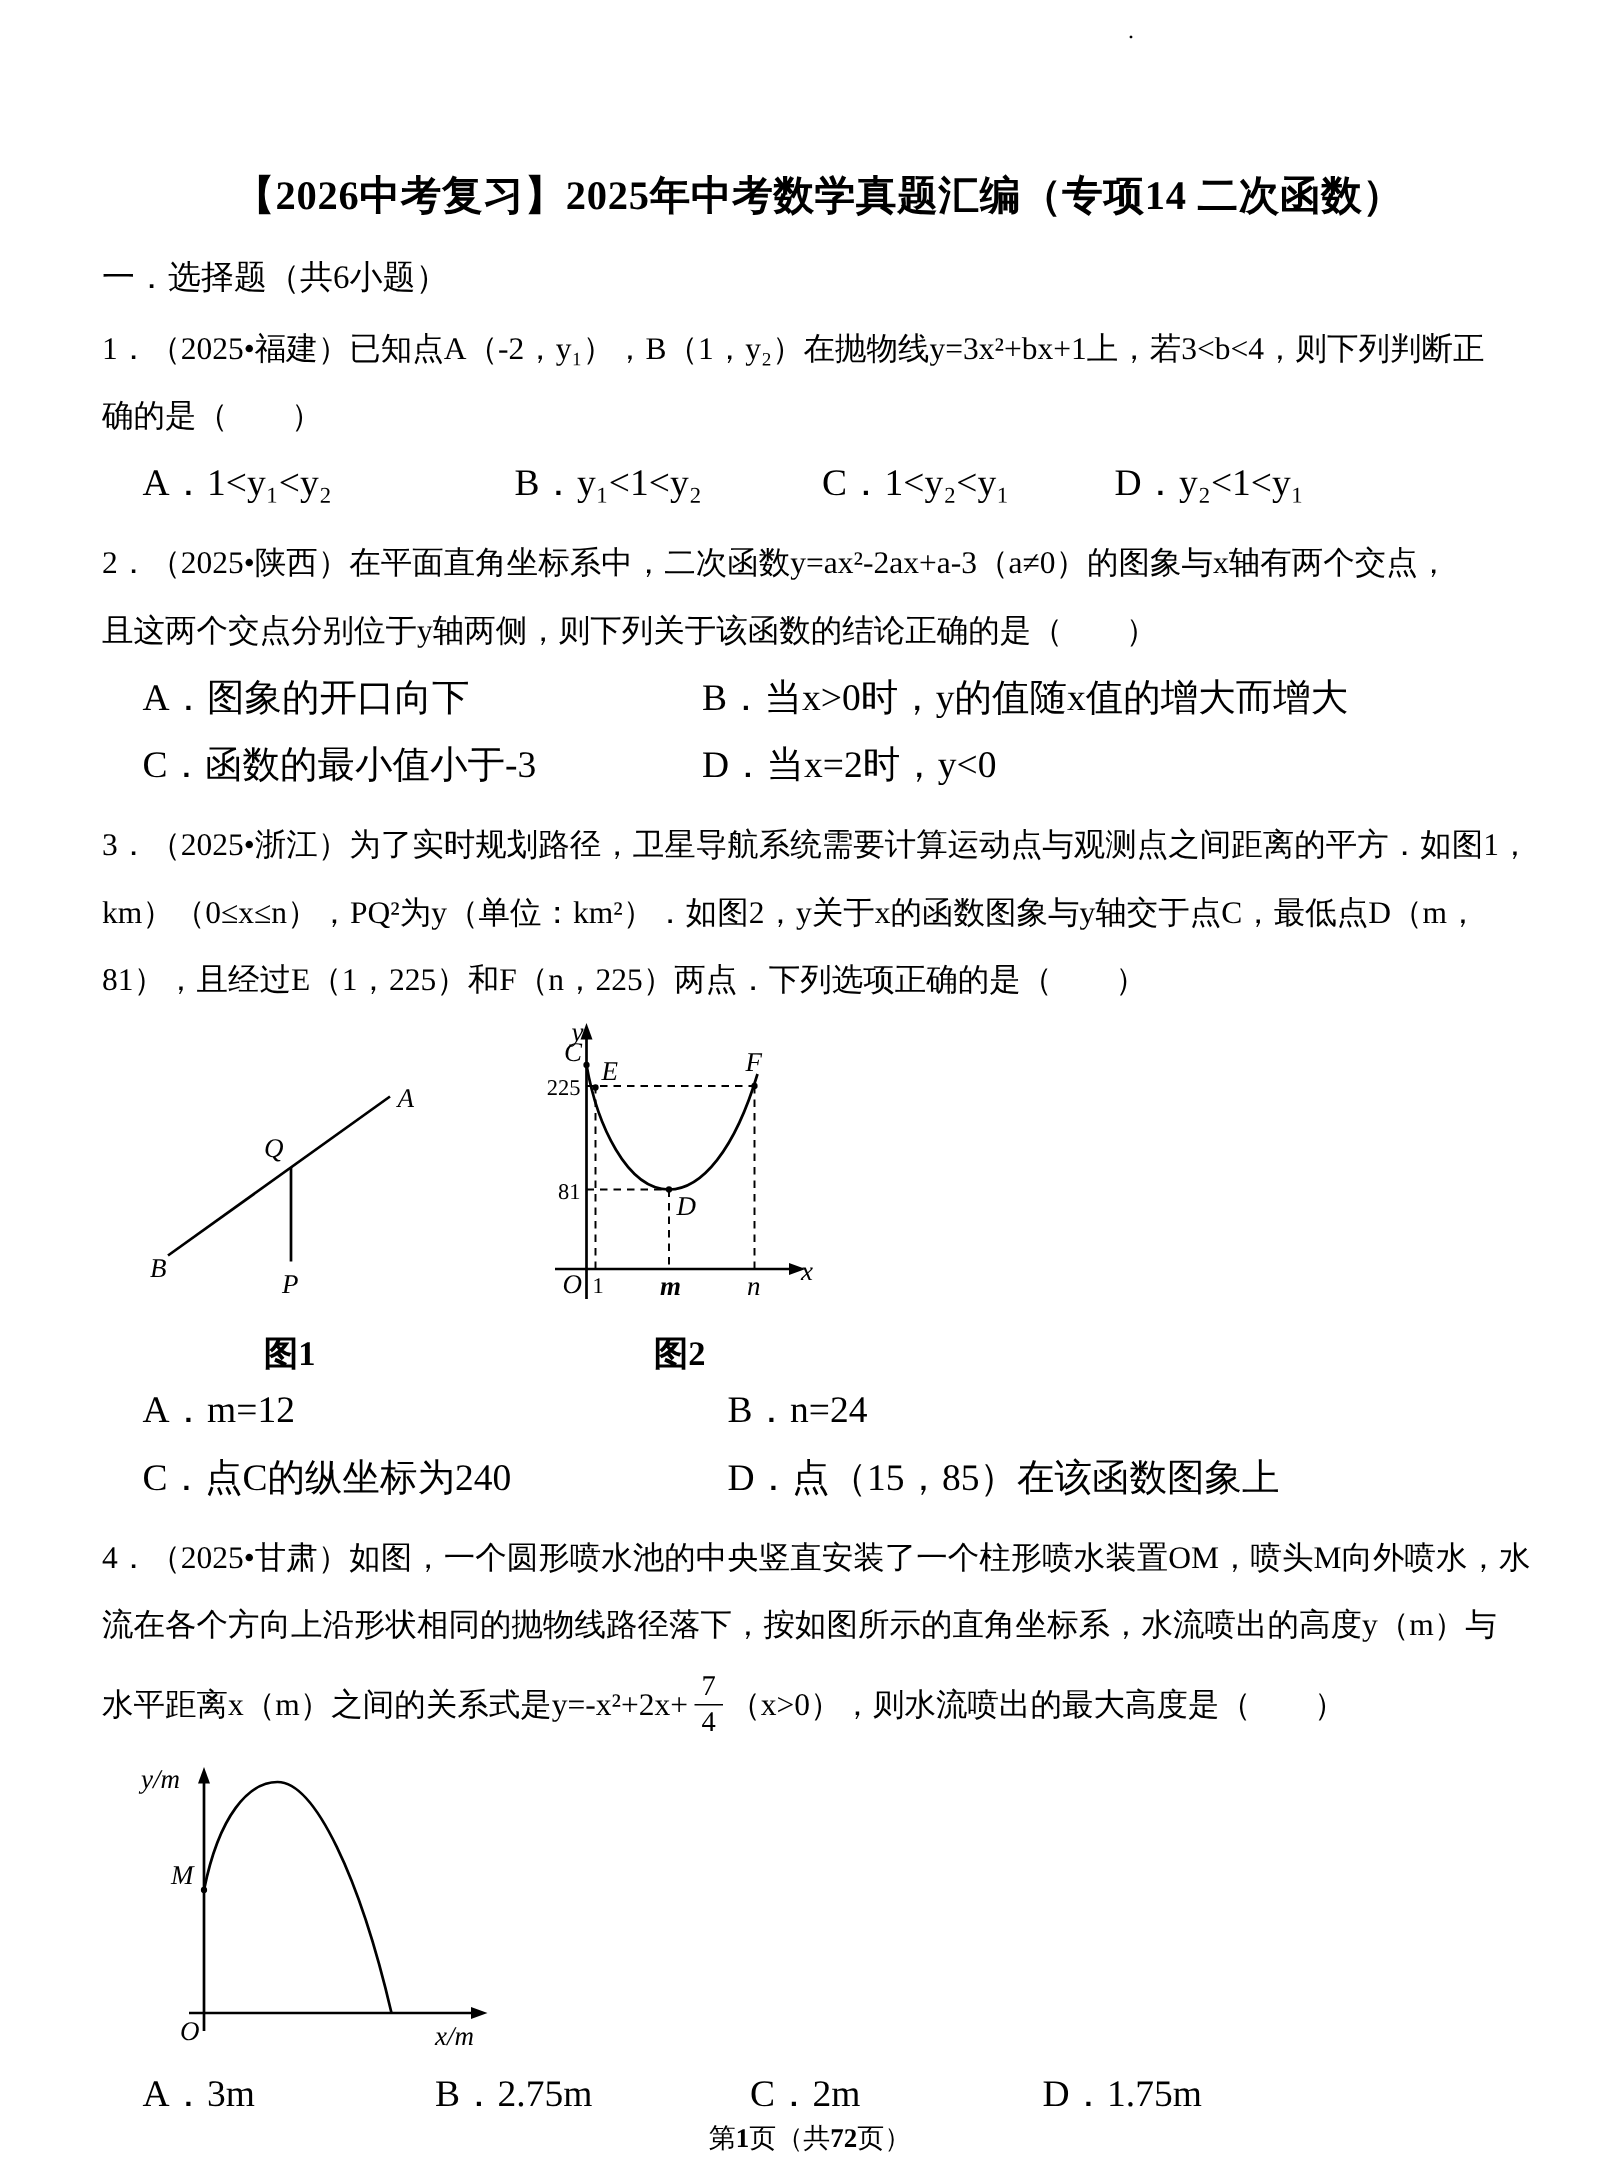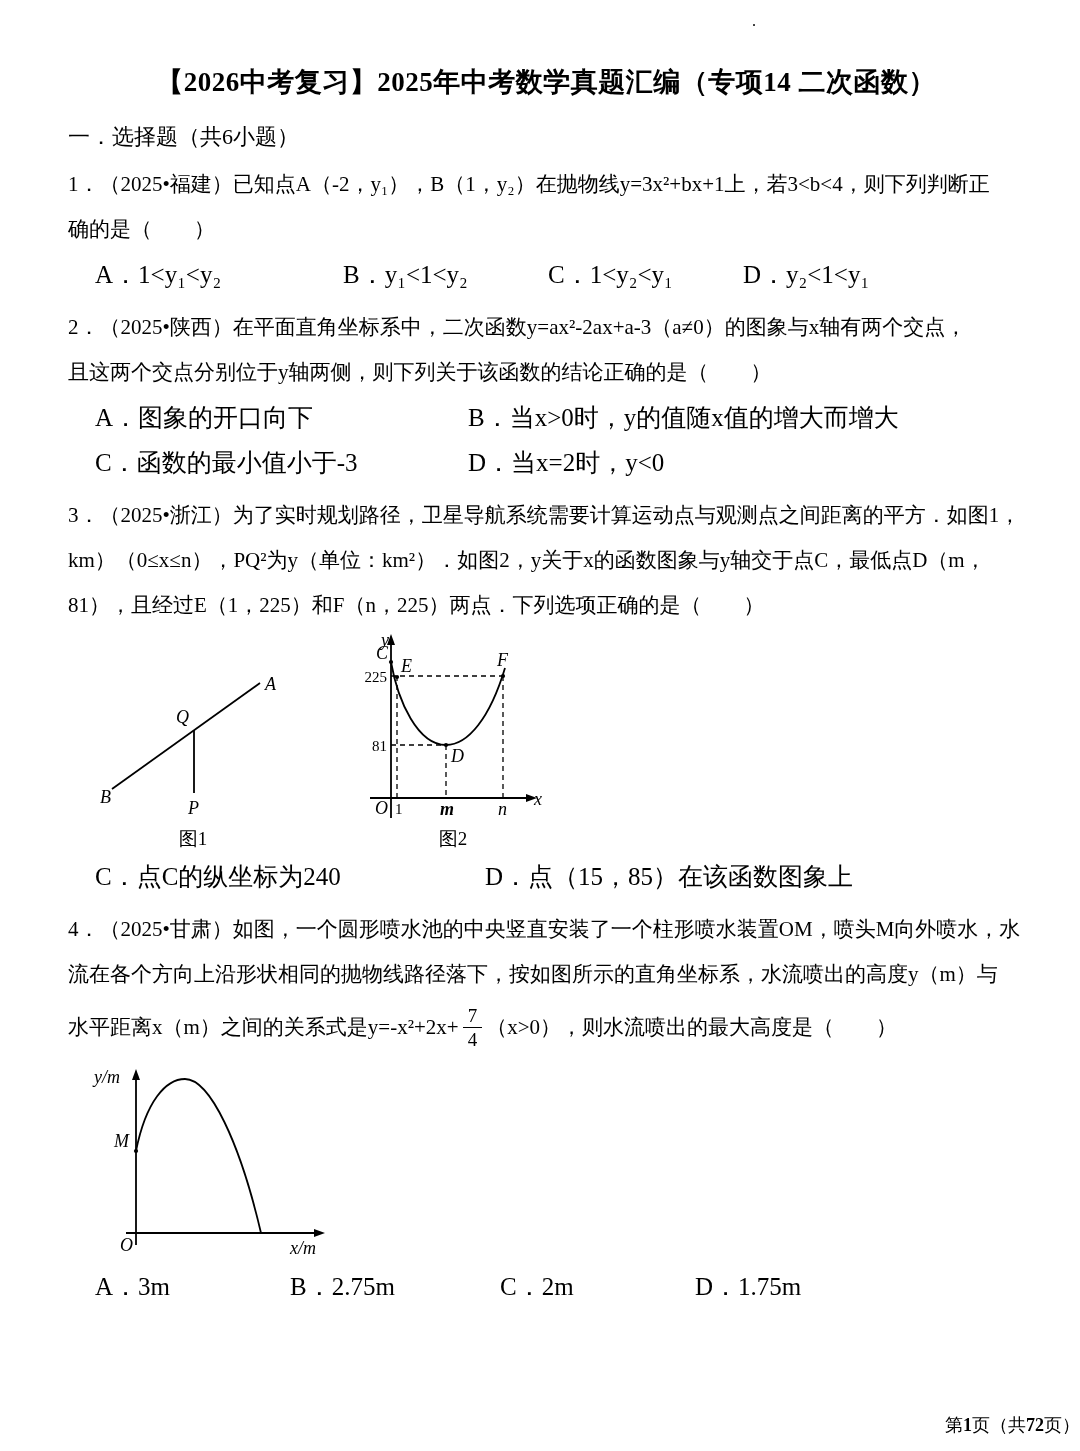--- a/index.html
+++ b/index.html
@@ -5,51 +5,51 @@
   * { margin:0; padding:0; box-sizing:border-box; }
   html,body { background:#ffffff; }
   body {
     width:1080px; height:1451px;
     font-family:"Liberation Serif","DejaVu Serif",serif;
     color:#000;
   }
   .page { position:relative; width:1080px; height:1451px; background:#fff;
           padding:64px 56px 0 68px; overflow:hidden; }
   .stray { position:absolute; left:752px; top:12px; font-size:16px; }
-  .title { text-align:center; font-size:27px; font-weight:bold; letter-spacing:.5px; margin-bottom:22px; }
+  .title { text-align:center; font-size:27px; font-weight:bold; letter-spacing:.5px; margin-bottom:22px;margin-top:48px; }
   .section-heading { font-size:22px; font-weight:normal; margin-bottom:10px; }
   .q { margin-bottom:8px; }
   .qline { font-size:21px; line-height:45px; white-space:nowrap; }
   .qline.cont { }
   .opt-row { display:flex; font-size:25px; line-height:45px; margin-left:27px; }
   .opt { display:block; }
   .row-q1 .opt:nth-child(1){ width:200px; }
   .row-q1 .opt:nth-child(2){ width:205px;margin-left:48px; }
   .row-q1 .opt:nth-child(3){ width:195px; }
   .row-q2 .opt:nth-child(1){ width:373px; }
   .row-q3 .opt:nth-child(1){ width:390px; }
   .row-q4 .opt:nth-child(1){ width:195px; }
   .row-q4 .opt:nth-child(2){ width:210px; }
   .row-q4 .opt:nth-child(3){ width:195px; }
   .figs-row { display:flex; align-items:flex-end; gap:70px; margin:4px 0 2px 30px; }
   .fig-col { display:flex; flex-direction:column; align-items:center; }
-  .fig-caption { font-size:19px; margin-top:4px; line-height:26px; }
+  .fig-caption { font-size:23px; margin-top:20px; line-height:26px;font-weight:bold; }
   .frac-line { display:flex; align-items:center; line-height:60px; height:60px; white-space:nowrap; }
   .frac { display:inline-flex; flex-direction:column; align-items:center;
           font-size:19px; line-height:23px; margin:0 4px; vertical-align:middle; }
   .frac .num { border-bottom:1.6px solid #000; padding:0 5px; }
   .q4fig-wrap { margin:6px 0 2px 20px; }
   svg line, svg path { stroke:#000; stroke-width:1.8; fill:none; }
   svg .dash { stroke-dasharray:5 4; stroke-width:1.3; }
   svg polygon, svg circle { fill:#000; stroke:none; }
   svg text { font-family:"Liberation Serif","DejaVu Serif",serif; font-size:18px; fill:#000; }
   svg text.small { font-size:15px; }
   .it { font-style:italic; }
   .b { font-weight:bold; }
-  .footer { position:absolute; left:0; right:0; bottom:14px; text-align:right; font-size:18px; }
+  .footer { position:absolute; left:0; right:0; bottom:14px; text-align:center; font-size:18px; }
 </style>
 </head>
 <body>
 
 <div class="page">
 
   <div class="stray">.</div>
 
   <h1 class="title">【2026中考复习】2025年中考数学真题汇编（专项14 二次函数）</h1>
 
@@ -130,20 +130,24 @@
           <text x="37" y="182" class="small">1</text>
           <text x="82" y="183" class="it b" fill="#1d55c8">m</text>
           <text x="140" y="183" class="it">n</text>
         </svg>
         <div class="fig-caption">图2</div>
       </div>
 
     </div>
 
     <div class="opt-row row-q3">
+      <span class="opt">A．m=12</span>
+      <span class="opt">B．n=24</span>
+    </div>
+    <div class="opt-row row-q3">
       <span class="opt">C．点C的纵坐标为240</span>
       <span class="opt">D．点（15，85）在该函数图象上</span>
     </div>
   </section>
 
   <section class="q">
     <div class="qline">4．（2025•甘肃）如图，一个圆形喷水池的中央竖直安装了一个柱形喷水装置OM，喷头M向外喷水，水</div>
     <div class="qline cont">流在各个方向上沿形状相同的抛物线路径落下，按如图所示的直角坐标系，水流喷出的高度y（m）与</div>
 
     <div class="qline cont frac-line">

